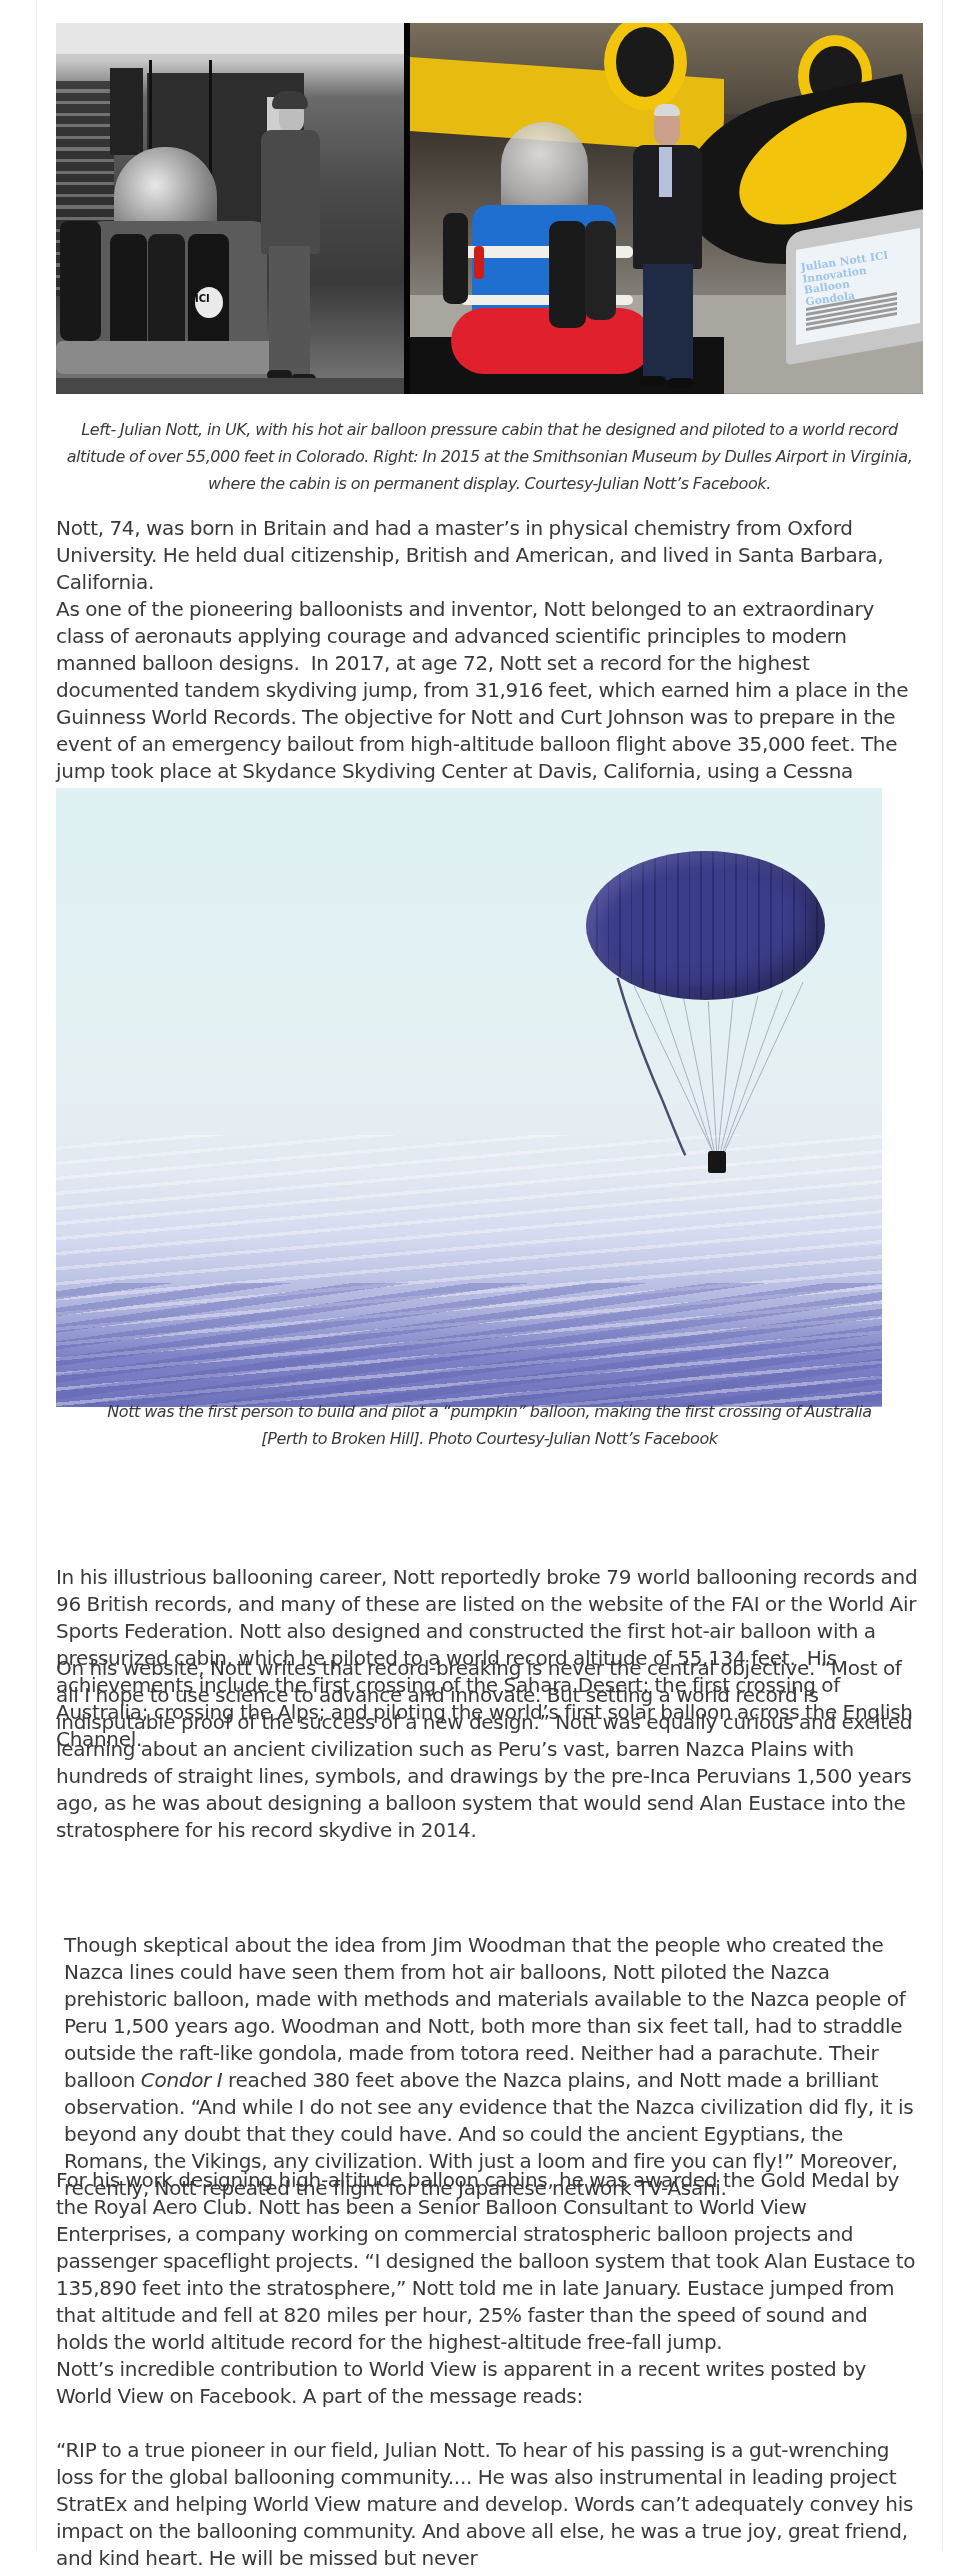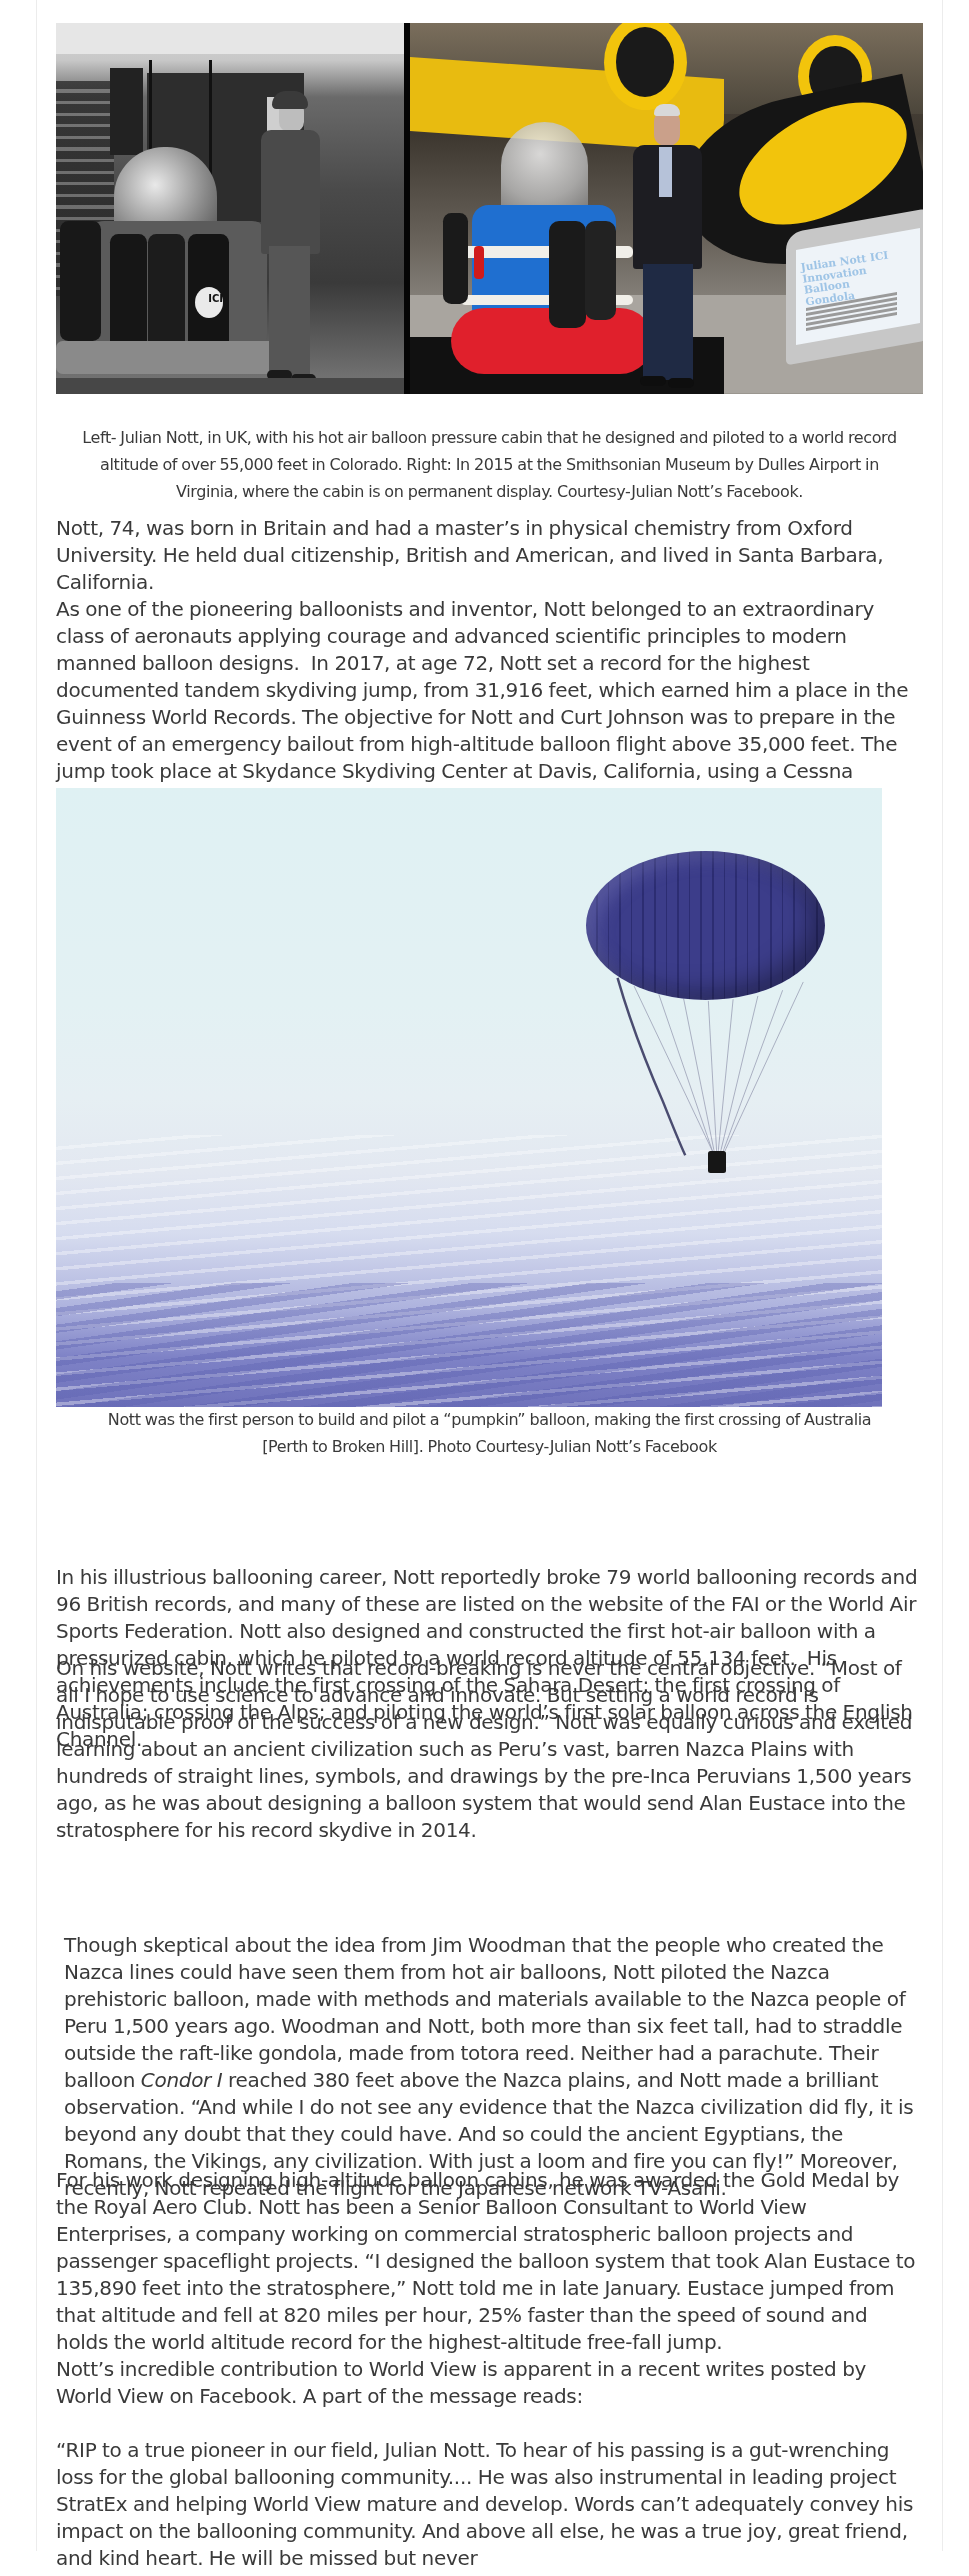--- a/index.html
+++ b/index.html
@@ -2,21 +2,21 @@
 <html style="font-size:13.2px"><head>
 <meta charset="utf-8">
 <style>
   html, body { margin: 0; padding: 0; background: #ffffff; }
   body { width: 969px; height: 2576px; overflow: hidden; position: relative;
          font-family: "DejaVu Sans", "Liberation Sans", sans-serif; color: #3a3a3a; }
   .card { position: absolute; left: 36px; top: 0; width: 907px; height: 2551px;
           border-left: 0.8px solid #ececec; border-right: 0.8px solid #ececec; box-sizing: border-box; }
   .content { position: absolute; left: 56px; width: 867px; }
   p.body { margin: 0; font-size: 20px; line-height: 27px; letter-spacing: -0.3px; word-spacing: -0.4px; }
-  p.caption { margin: 16px; text-align: center; font-size: 16px; line-height: 27px;
+  p.caption { margin: 8px; font-style: italic; text-align: center; font-size: 16px; line-height: 27px;
               letter-spacing: -0.4px; word-spacing: -0.5px; color: #3a3a3a; }
   em { font-style: italic; }
 
   
   .photo1 { position: absolute; left: 56px; top: 23px; width: 867px; height: 371px; overflow: hidden; background: #111; }
   .photo1 .left { position: absolute; left: 0; top: 0; width: 348px; height: 371px;
                   background: linear-gradient(180deg, #d9d9d9 0%, #c8c8c8 10%, #6a6a6a 20%, #4a4a4a 45%, #3a3a3a 70%, #5a5a5a 85%, #7b7b7b 100%); }
   .photo1 .divider { position: absolute; left: 348px; top: 0; width: 5.8px; height: 371px; background: #050505; }
   .photo1 .right { position: absolute; left: 354px; top: 0; width: 513px; height: 371px;
                    background: linear-gradient(180deg, #5a5247 0%, #3d372f 30%, #6b655d 60%, #8e8a84 80%, #9a968f 100%); }
@@ -49,21 +49,21 @@
 
     <div class="shape" style="left:58px;top:124px;width:103px;height:95px;border-radius:50px 50px 8.3px 8.3px;background:radial-gradient(circle at 40% 40%,#e9e9e9,#8a8a8a 60%,#4e4e4e);"></div>
 
     <div class="shape" style="left:33px;top:198px;width:178px;height:128px;border-radius:15px;background:#5b5b5b;"></div>
 
     <div class="shape" style="left:4.1px;top:198px;width:41px;height:120px;border-radius:8.3px;background:#181818;"></div>
     <div class="shape" style="left:54px;top:211px;width:37px;height:124px;border-radius:8.3px;background:#161616;"></div>
     <div class="shape" style="left:92px;top:211px;width:37px;height:124px;border-radius:8.3px;background:#1c1c1c;"></div>
     <div class="shape" style="left:132px;top:211px;width:41px;height:120px;border-radius:8.3px;background:#141414;"></div>
 
-    <div class="shape" style="left:139px;top:264px;width:28px;height:31px;border-radius:50%;background:#eaeaea;color:#111;font:bold 10px 'DejaVu Sans',sans-serif;text-align:right;line-height:23px;">ICI</div>
+    <div class="shape" style="left:139px;top:264px;width:28px;height:31px;border-radius:50%;background:#eaeaea;color:#111;font:bold 10px 'DejaVu Sans',sans-serif;text-align:left;line-height:23px;">ICI</div>
 
     <div class="shape" style="left:0;top:318px;width:223px;height:33px;border-radius:6.6px;background:#8a8a8a;"></div>
 
     <div class="shape" style="left:223px;top:76px;width:25px;height:33px;border-radius:11.6px 11.6px 10px 10px;background:#bdbdbd;"></div>
     <div class="shape" style="left:216px;top:68px;width:36px;height:18px;border-radius:16.5px 16.5px 5px 5px;background:#3a3a3a;"></div>
     <div class="shape" style="left:205px;top:107px;width:59px;height:124px;border-radius:10px 10px 3.3px 3.3px;background:#4a4a4a;"></div>
     <div class="shape" style="left:213px;top:223px;width:41px;height:132px;background:#565656;"></div>
     <div class="shape" style="left:211px;top:347px;width:25px;height:10px;border-radius:5px;background:#1a1a1a;"></div>
     <div class="shape" style="left:235px;top:351px;width:25px;height:10px;border-radius:5px;background:#1a1a1a;"></div>
 

